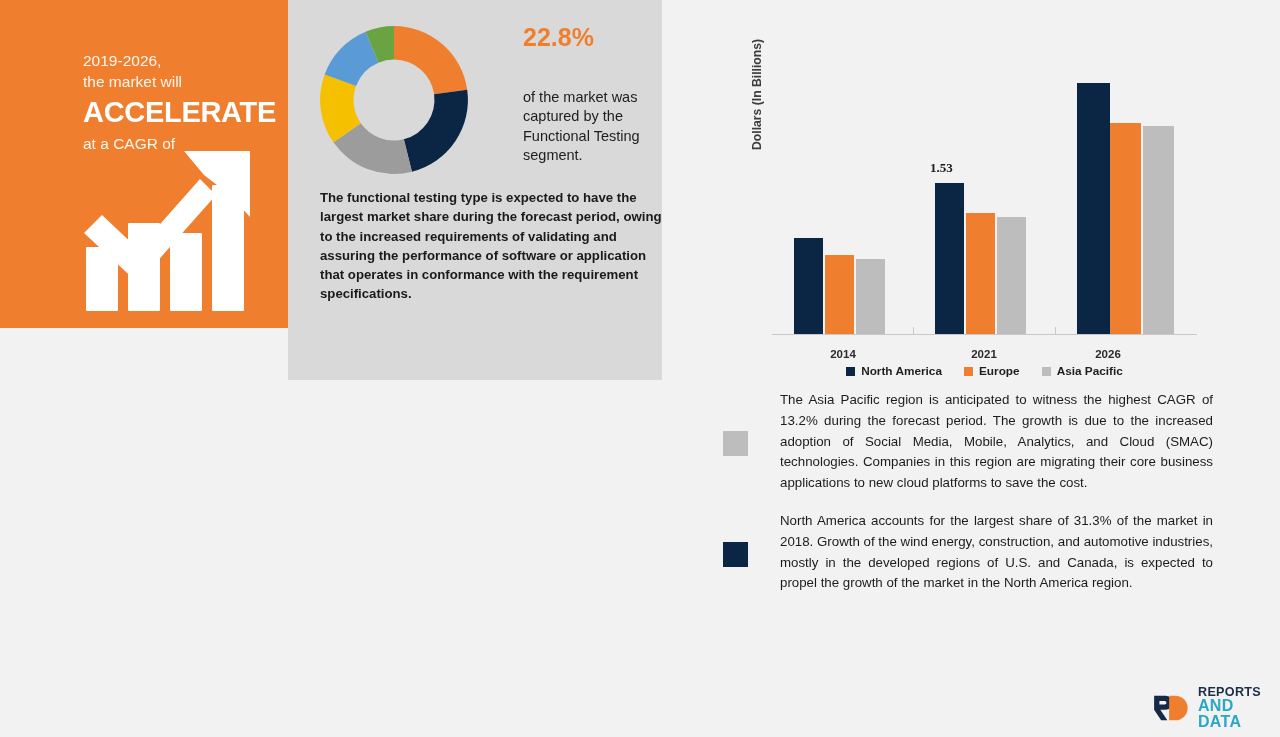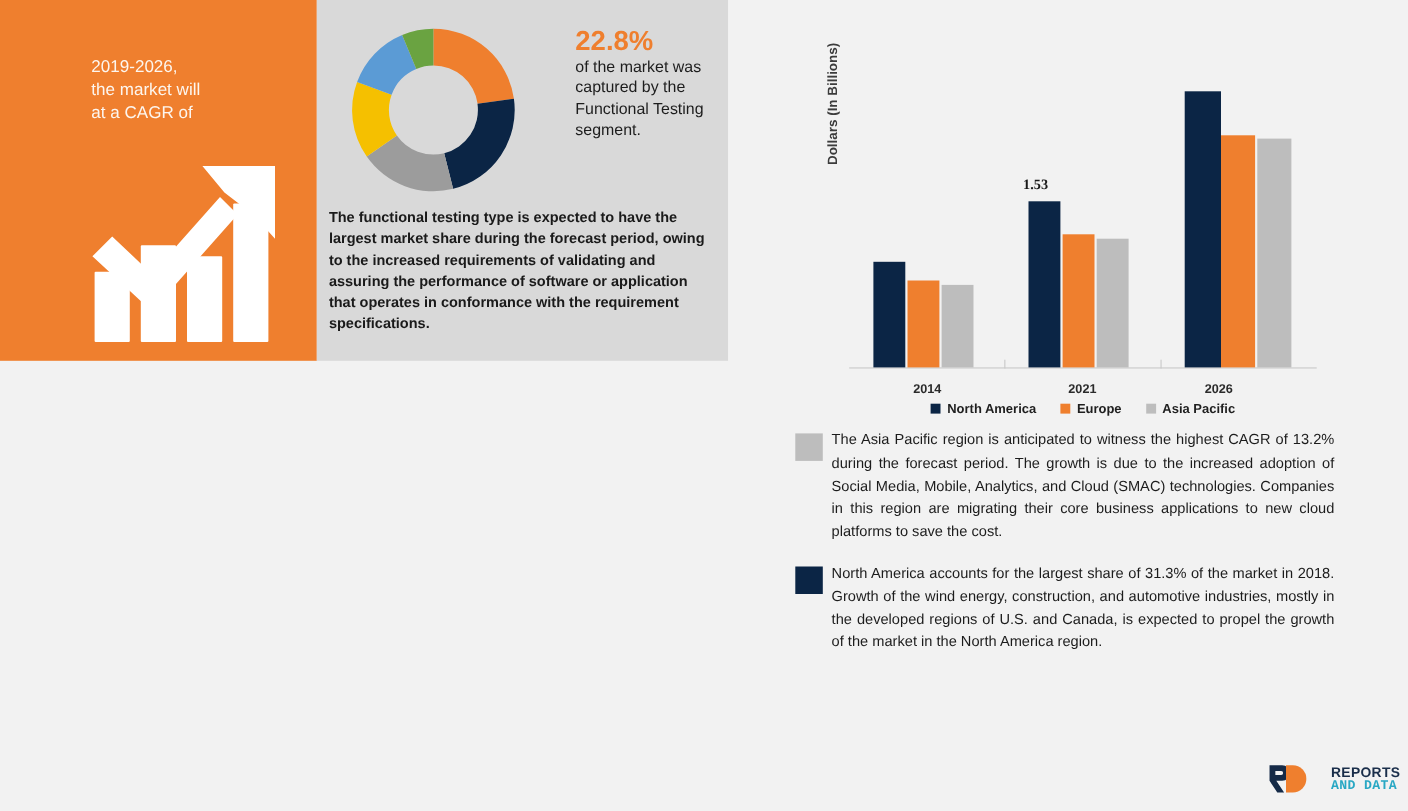--- a/index.html
+++ b/index.html
@@ -26,29 +26,29 @@
   }
   #cagr-text { position: absolute; left: 83px; top: 50px; width: 190px; }
   .cagr-line-sm { font-size: 15.5px; line-height: 21px; color: #fdf6ef; font-weight: 400; }
   .cagr-line-big { font-size: 29px; line-height: 34px; font-weight: 700; letter-spacing: -0.3px; color: #ffffff; margin: 3px 0 4px; }
   .cagr-line-num { font-size: 25px; line-height: 30px; font-weight: 700; color: #ffffff; margin-top: 2px; }
   #cagr-graphic { position: absolute; left: 80px; top: 145px; width: 180px; height: 170px; }
 
   
   #donut-panel {
     position: absolute; left: 288px; top: 0;
-    width: 374px; height: 328px;
+    width: 374px; height: 380px;
     background: #d9d9d9;
   }
   #donut-chart { position: absolute; left: 18px; top: 12px; width: 176px; height: 176px; }
   #donut-callout { position: absolute; left: 235px; top: 22px; width: 128px; }
   #donut-pct { font-size: 25px; font-weight: 700; color: #ef7f2e; line-height: 30px; }
-  #donut-caption { font-size: 14.5px; line-height: 19.4px; color: #1d1d1d; font-weight: 400; }
+  #donut-caption { font-size: 14.5px; line-height: 19.4px; color: #1d1d1d; font-weight: 400; margin-top: 36px; }
   #donut-paragraph {
-    position: absolute; left: 11px; top: 188px; width: 345px;
+    position: absolute; left: 32px; top: 188px; width: 345px;
     font-size: 13.2px; line-height: 19.3px; font-weight: 700; color: #1a1a1a;
   }
 
   
   #navy-panel {
     position: absolute; left: 0; top: 328px;
     width: 662px; height: 409px;
     background: #07274d;
     background: linear-gradient(150deg,#0a2546 0%, #06203e 55%, #0a2748 100%);
   }
@@ -92,43 +92,44 @@
   #bar-legend {
     position: absolute; left: 110px; top: 324px; width: 425px;
     display: flex; justify-content: center; align-items: center; gap: 22px;
     font-size: 11.8px; font-weight: 700; color: #1f1f1f;
   }
   .bl-item { display: flex; align-items: center; gap: 6px; }
   .bl-swatch { width: 9px; height: 9px; }
 
   
   #notes { position: absolute; left: 723px; top: 390px; width: 490px; }
-  .note-row { display: flex; gap: 8px; margin-bottom: 17px; }
+  .note-row { display: flex; gap: 32px; margin-bottom: 17px; align-items: center; }
   .note-swatch { flex: 0 0 auto; width: 25px; height: 25px; margin-top: 4px; }
   .note-text {
     flex: 1 1 auto; font-size: 13.3px; line-height: 20.8px;
     color: #1c1c1c; text-align: justify; text-justify: inter-word;
   }
 
   
-  #logo { position: absolute; left: 1152px; top: 690px; width: 110px; height: 36px; display: flex; align-items: center; gap: 22px; }
+  #logo { position: absolute; left: 1152px; top: 690px; width: 110px; height: 36px; display: flex; align-items: center; gap: 10px; }
   #logo-mark { width: 36px; height: 30px; flex: 0 0 auto; }
   #logo-words { display: flex; flex-direction: column; line-height: 1; }
   #logo-l1 { font-size: 12.6px; font-weight: 700; color: #1a2e4a; letter-spacing: 0.3px; }
-  #logo-l2 { font-size: 12px; font-weight: 700; color: #29a8c4; letter-spacing: 0.3px; font-family: Liberation Mono, monospace; }
+  #logo-l2 { font-size: 16px; font-weight: 700; color: #29a8c4; letter-spacing: 0.3px; }
 </style>
 </head>
 <body>
 
 <div id="left-column">
 
   <div id="cagr-panel">
     <div id="cagr-text">
       <div class="cagr-line-sm">2019-2026,</div>
       <div class="cagr-line-sm">the market will</div>
+      <div class="cagr-line-big">ACCELERATE</div>
       <div class="cagr-line-sm">at a CAGR of</div>
     </div>
     <svg id="cagr-graphic" viewBox="0 0 180 170">
       <g fill="#ffffff">
         <rect x="6" y="102" width="32" height="64" rx="1"></rect>
         <rect x="48" y="78" width="32" height="88" rx="1"></rect>
         <rect x="90" y="88" width="32" height="78" rx="1"></rect>
         <rect x="132" y="40" width="32" height="126" rx="1"></rect>
       </g>
       <g fill="#ffffff">

